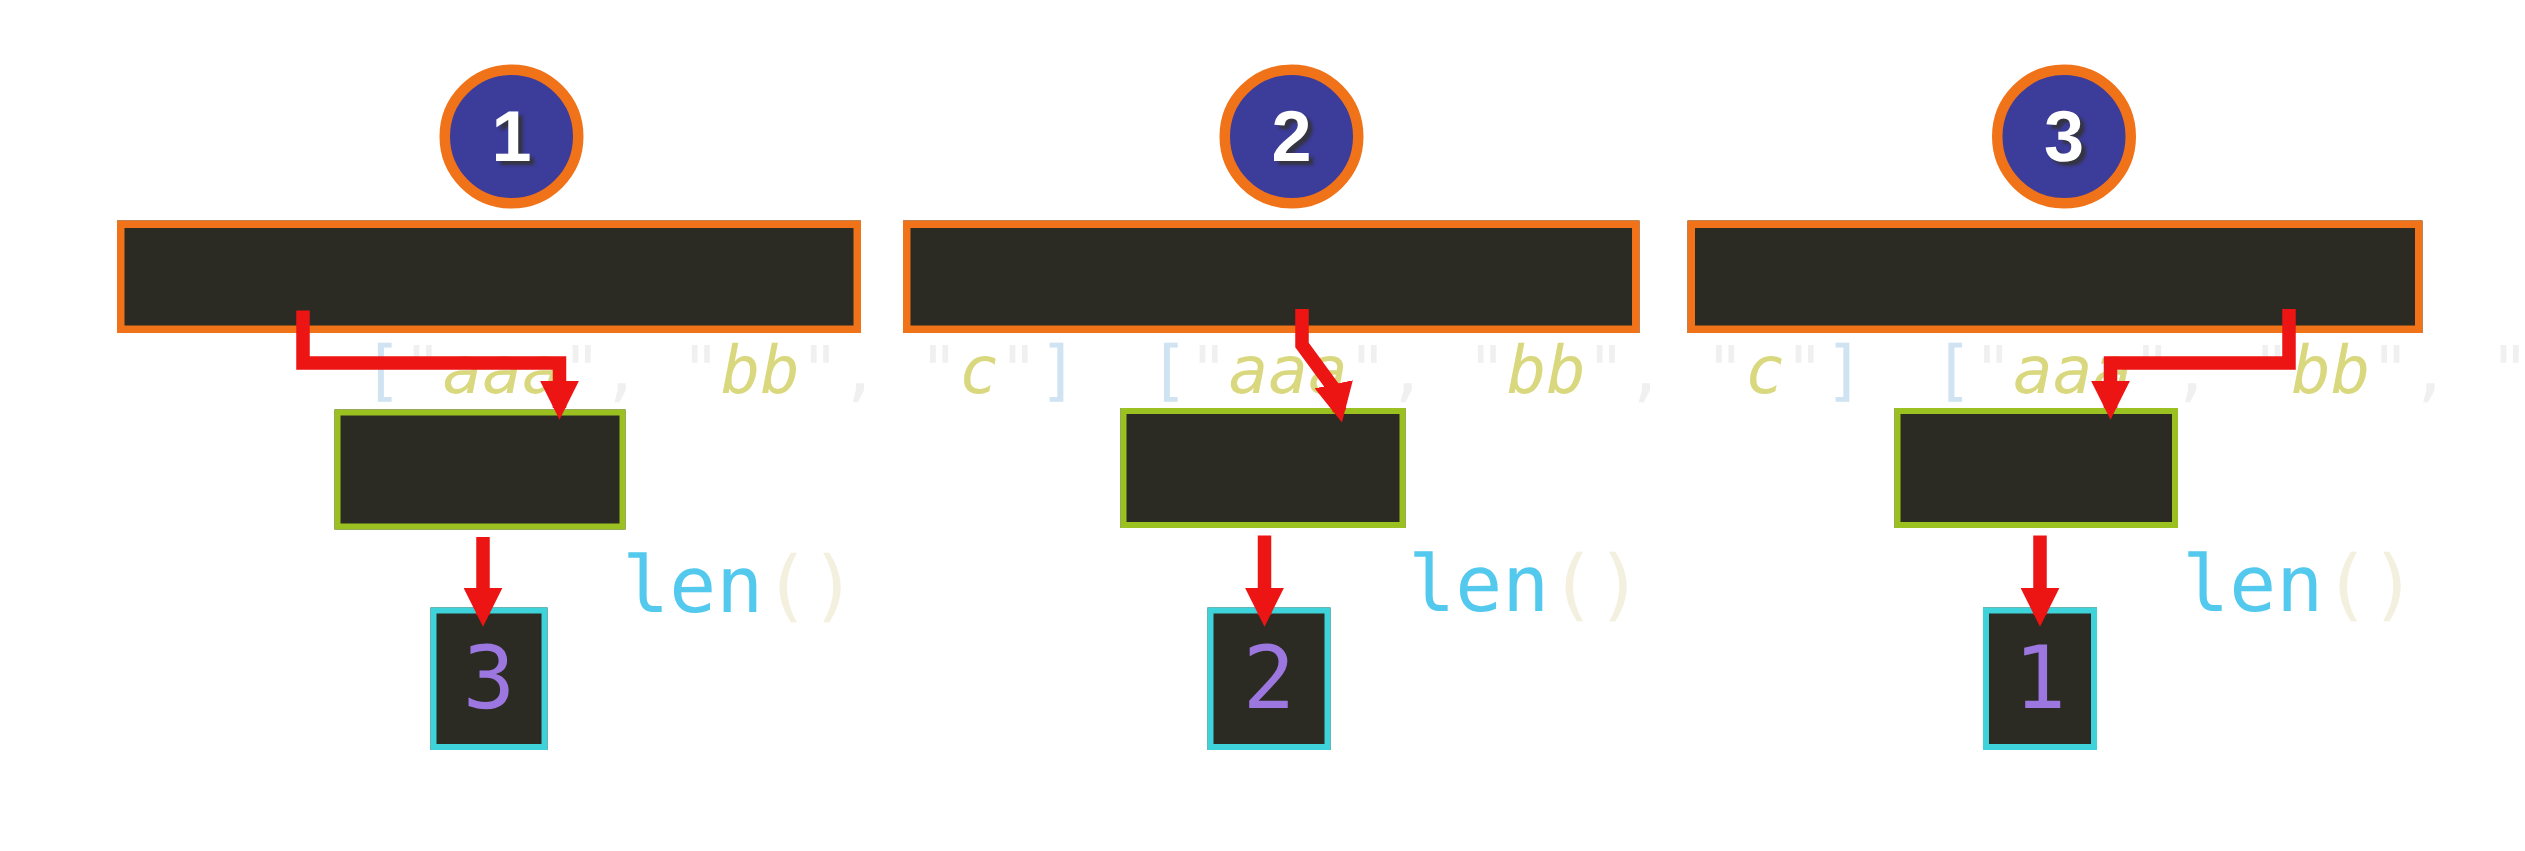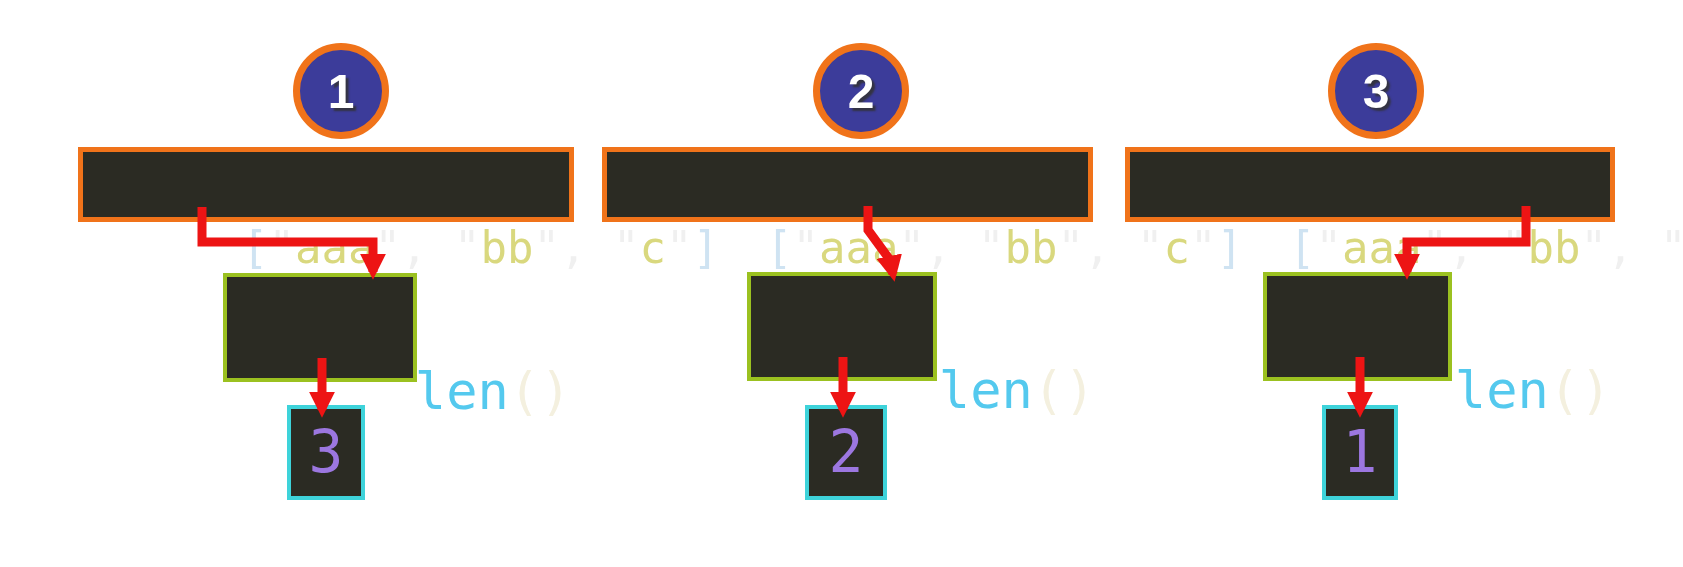--- a/index.html
+++ b/index.html
@@ -60,25 +60,25 @@
     background:var(--code-bg);
     border:5px solid var(--box-orange);
     text-align:center;
     line-height:64px;
     font-size:44px;
     white-space:pre;
     z-index:1;
   }
   .tk.bracket{color:var(--bracket-blue);}
   .tk.quote{color:var(--punct-white);}
-  .tk.string{color:var(--string-khaki);}
+  .tk.string{color:var(--string-khaki);font-style:italic;}
   .tk.punct{color:var(--punct-white);}
   .lenbox{
     position:absolute;
-    height:109px;
+    height:80px;
     background:var(--code-bg);
     border:4px solid var(--box-green);
     text-align:center;
     line-height:76px;
     font-size:52px;
     white-space:pre;
     z-index:1;
   }
   .lenbox .fn{color:var(--func-cyan);}
   .lenbox .paren{color:var(--paren-cream);}

